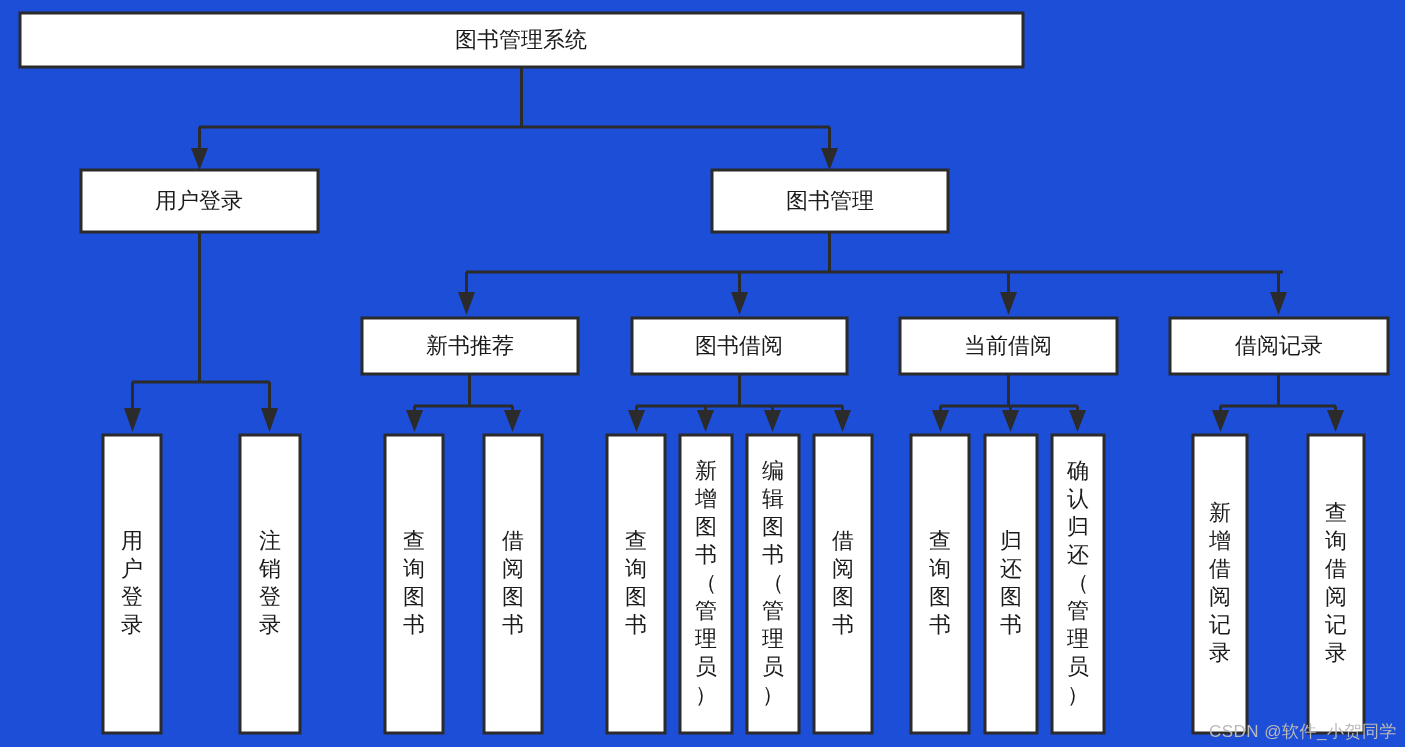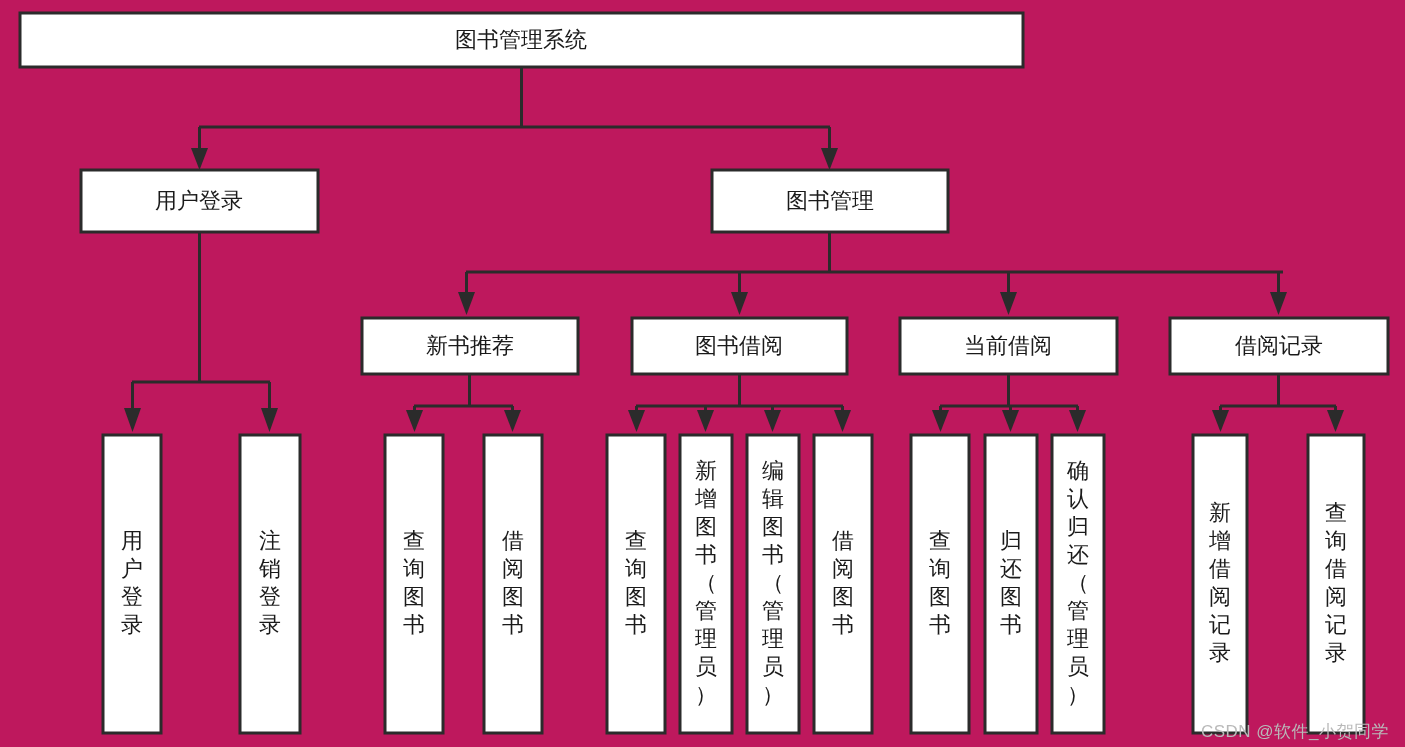--- a/index.html
+++ b/index.html
@@ -10,21 +10,21 @@
   body {
     width: 1405px;
     height: 747px;
     font-family: "Liberation Sans", sans-serif;
     overflow: hidden;
   }
   #diagram-root {
     position: relative;
     width: 1405px;
     height: 747px;
-    background: #be185d;
+    background: #1d4ed8;
   }
   svg.flowchart {
     position: absolute;
     left: 0;
     top: 0;
     width: 1405px;
     height: 747px;
   }
   .node-rect {
     fill: #ffffff;
@@ -49,21 +49,21 @@
     dominant-baseline: middle;
   }
   .node-label-v {
     font-family: "Liberation Sans", sans-serif;
     font-size: 22px;
     fill: #1a1a1a;
     text-anchor: middle;
   }
   .watermark {
     position: absolute;
-    right: 16px;
+    right: 8px;
     bottom: 4px;
     font-family: "Liberation Sans", sans-serif;
     font-size: 17px;
     color: #b9b9b9;
     white-space: nowrap;
     letter-spacing: 0.5px;
   }
 </style>
 </head>
 <body>

